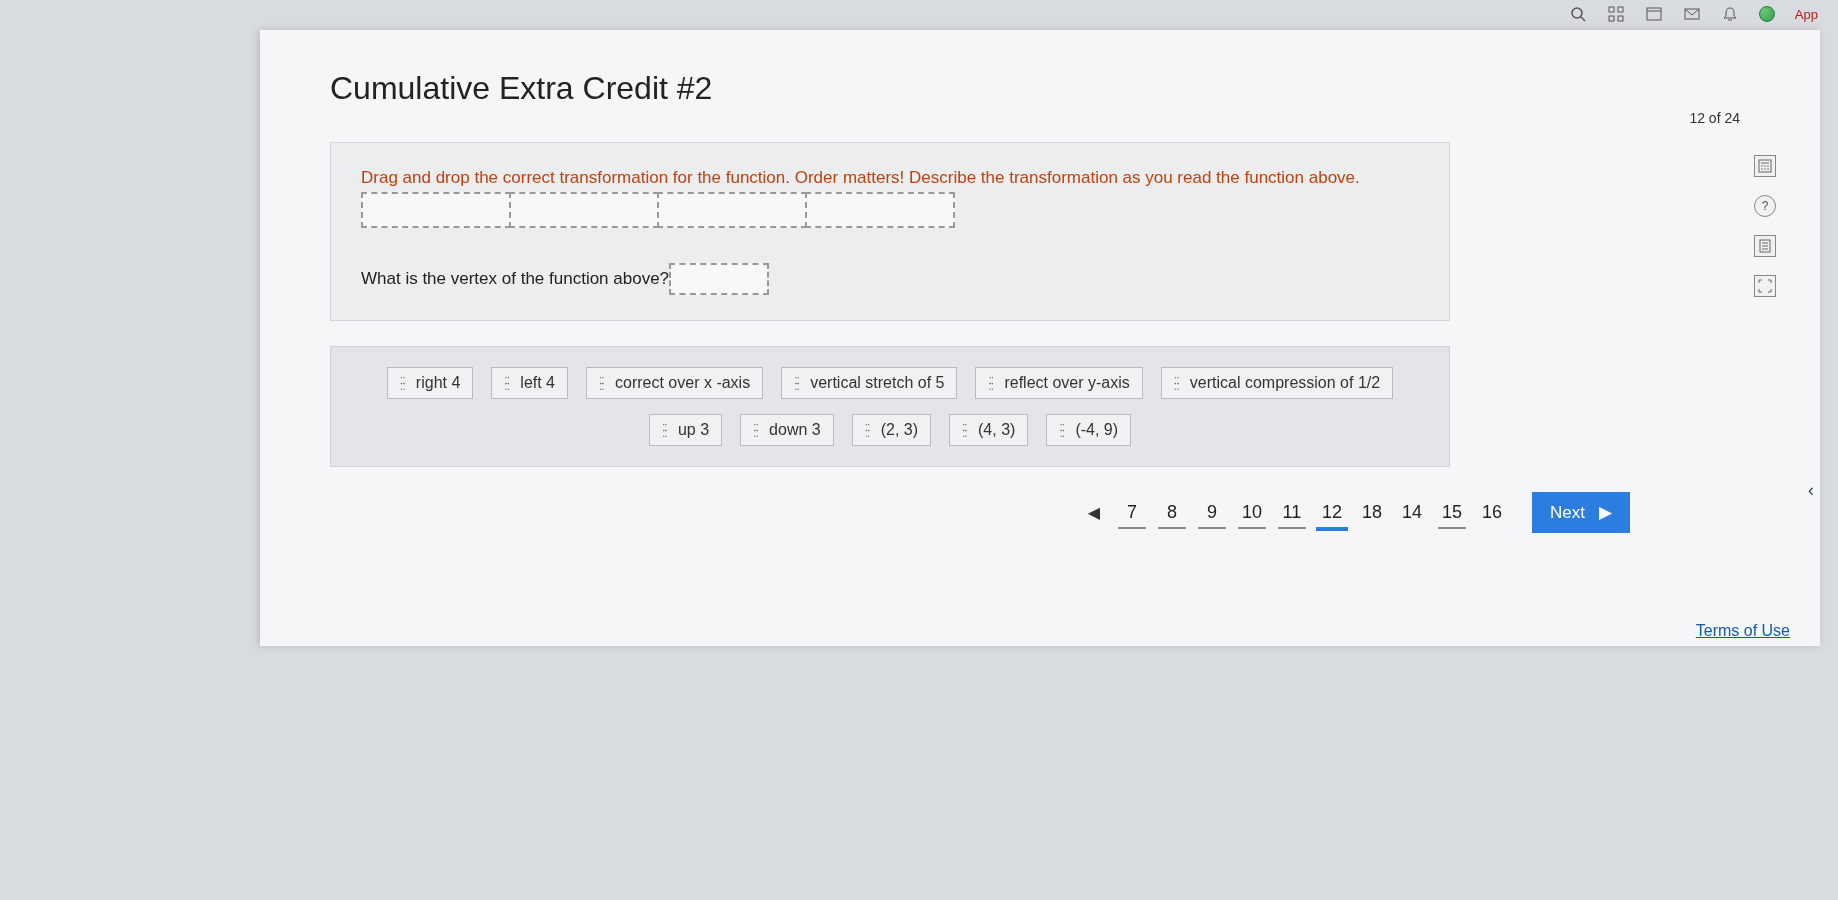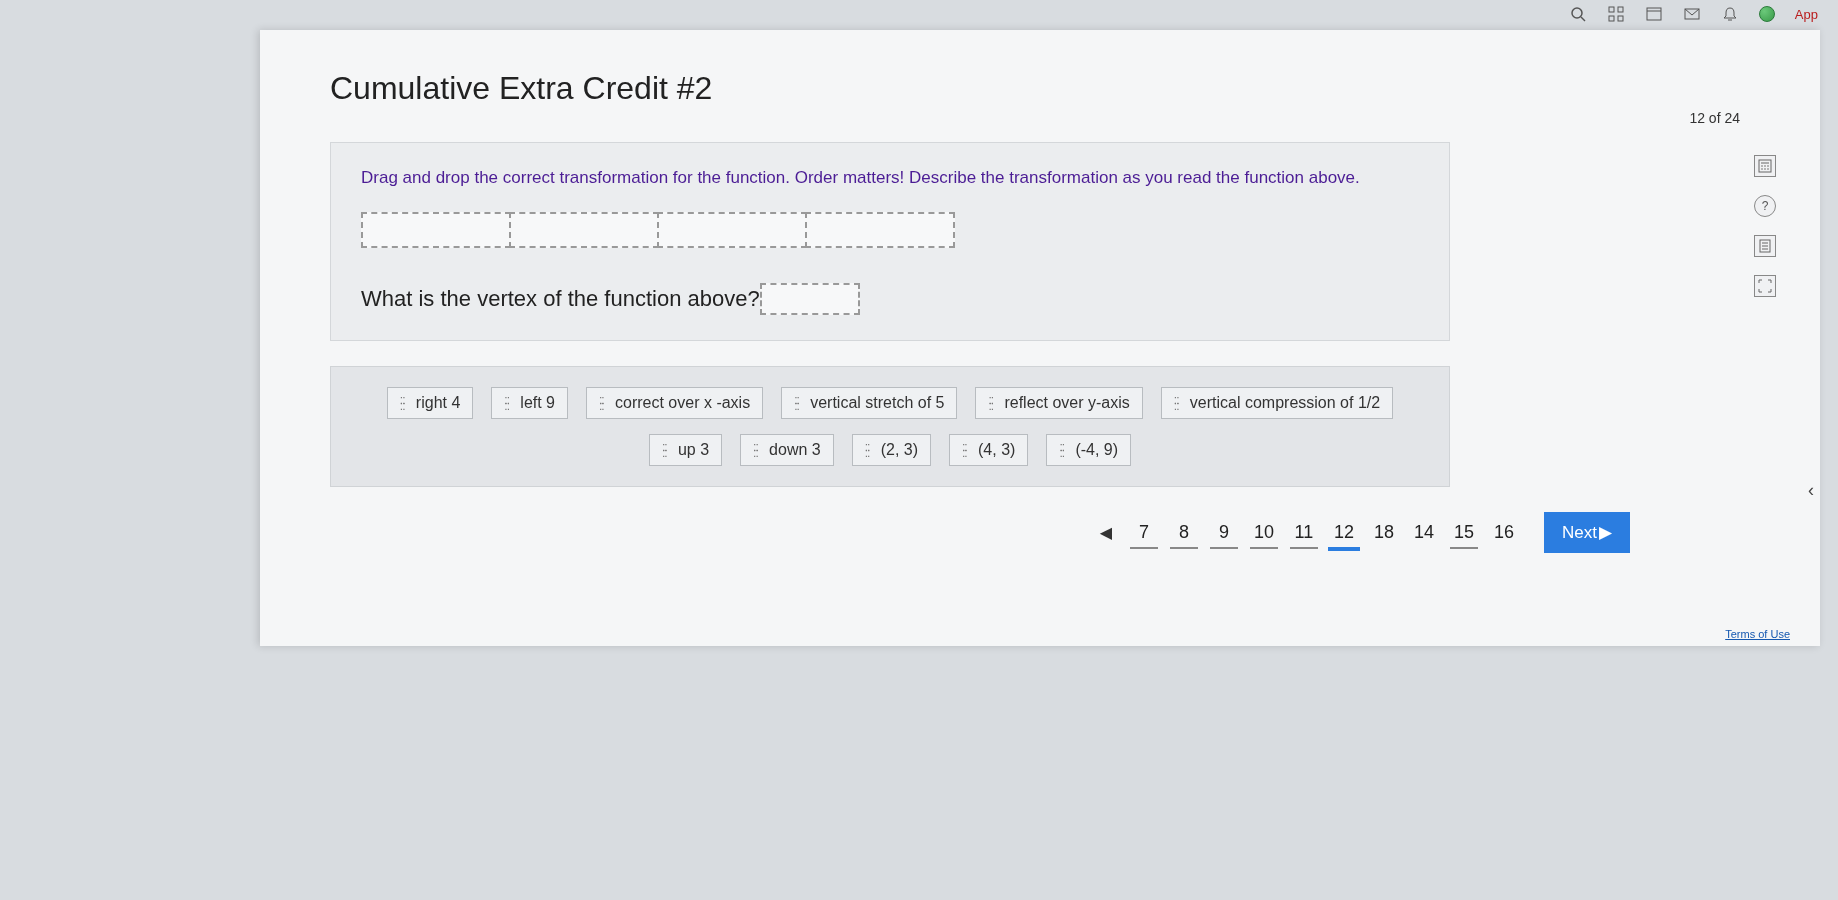--- a/index.html
+++ b/index.html
@@ -57,39 +57,39 @@
   .formula {
     font-family: 'Times New Roman', serif;
     font-size: 22px;
     color: #222;
     font-style: italic;
     margin-bottom: 35px;
   }
   .formula sup { font-size: 14px; font-style: normal; }
   .instructions {
     font-size: 17px;
-    color: #4c1d95;
-    margin-bottom: 24px;
+    color: #c2410c;
+    margin-bottom: 4px;
   }
   .drop-row {
     display: flex;
     gap: 0;
     margin-bottom: 35px;
   }
   .drop-slot {
     width: 150px;
     height: 36px;
     border: 2px dashed #999;
     background: #f7f8f9;
   }
   .drop-slot + .drop-slot { margin-left: -2px; }
   .vertex-row {
     display: flex;
     align-items: center;
-    font-size: 22px;
+    font-size: 17px;
     color: #222;
   }
   .vertex-slot {
     width: 100px;
     height: 32px;
     border: 2px dashed #999;
     background: #f7f8f9;
   }
   .answers-box {
     margin-top: 25px;
@@ -161,21 +161,21 @@
     position:absolute;
     left:4px; right:4px; bottom:-2px;
     height:4px; background:#2b7de0;
   }
   .next-btn {
     margin-left: 20px;
     background: #2b7de0;
     color: #fff;
     font-size: 17px;
     padding: 10px 18px;
-    display:flex; align-items:center; gap:2px;
+    display:flex; align-items:center; gap:14px;
     cursor:pointer;
   }
   .side-tools {
     position:absolute;
     right: 44px;
     top: 125px;
     display:flex;
     flex-direction:column;
     gap:18px;
   }
@@ -193,21 +193,21 @@
     right: 6px;
     top: 450px;
     font-size:18px;
     color:#444;
     cursor:pointer;
   }
   .footer-link {
     position:absolute;
     right: 30px;
     bottom: 6px;
-    font-size:11px;
+    font-size:16px;
     color:#1558b0;
     text-decoration:underline;
   }
 </style>
 </head>
 <body>
 
 <div class="topbar">
   <div class="ticon">
     <svg width="16" height="16" viewBox="0 0 16 16">
@@ -299,21 +299,21 @@
   </div>
 
   <div class="answers-box">
     <div class="answers-row" id="row1">
         <div class="chip">
           <span class="grip">::<br>::</span>
           <span>right 4</span>
         </div>
         <div class="chip">
           <span class="grip">::<br>::</span>
-          <span>left 9</span>
+          <span>left 4</span>
         </div>
         <div class="chip">
           <span class="grip">::<br>::</span>
           <span>correct over x -axis</span>
         </div>
         <div class="chip">
           <span class="grip">::<br>::</span>
           <span>vertical stretch of 5</span>
         </div>
         <div class="chip">

